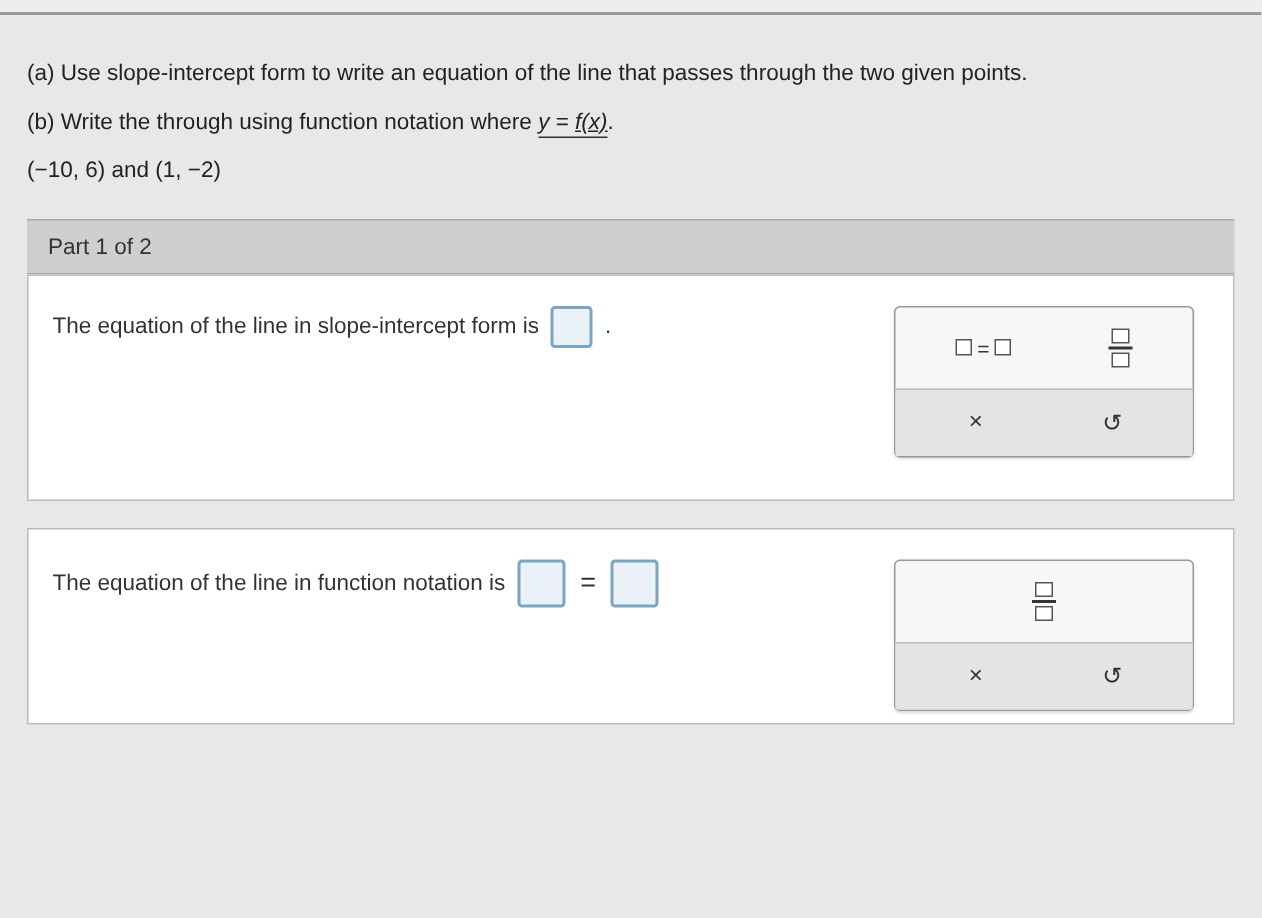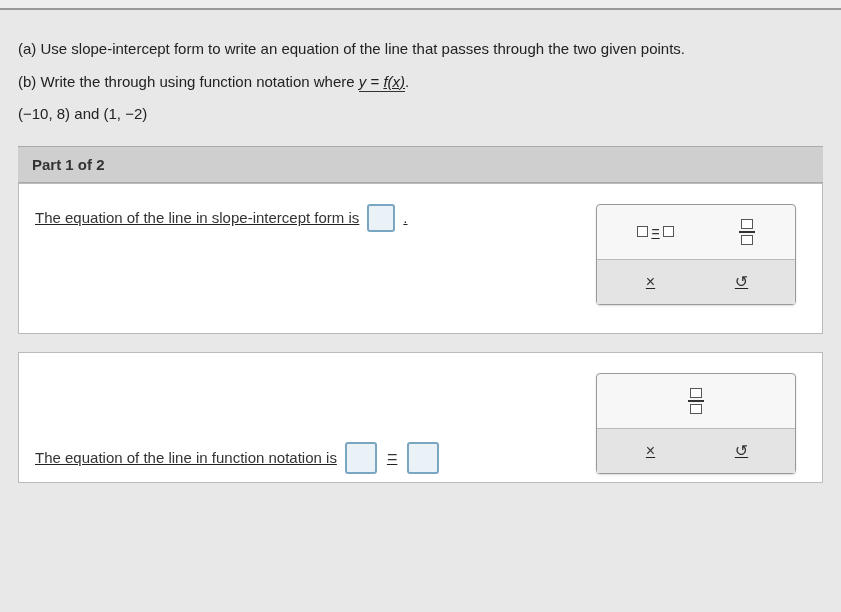--- a/index.html
+++ b/index.html
@@ -32,31 +32,29 @@
       font-size: 15px;
     }
     .part-header {
       background: #cfcfcf;
       border-top: 1px solid #aaa;
       border-bottom: 1px solid #aaa;
       padding: 9px 14px;
       font-size: 15px;
       color: #333;
       margin: 6px 18px 0 18px;
-      font-weight: bold;
     }
     .part-body {
       background: #fff;
       border: 1px solid #bbb;
       margin: 0 18px 18px 18px;
       padding: 20px 16px 28px 16px;
       display: flex;
       align-items: flex-start;
       gap: 20px;
-      text-decoration: underline;
     }
     .stmt {
       font-size: 15px;
       color: #333;
       display: flex;
       align-items: center;
       gap: 8px;
       white-space: nowrap;
     }
     .answer-box {
@@ -159,21 +157,21 @@
   <div class="top-border"></div>
 
   <div class="problem-text">
     <p>(a) Use slope-intercept form to write an equation of the line that passes through the two given points.</p>
     <p>
       <span>(b) Write the through using function notation where </span>
       <span class="under">
         <span class="italic">y</span><span> = </span><span class="func">f(x)</span></span><span>.</span>
     </p>
     <p class="points">
-      <span>(−10, 8)</span><span> and </span><span>(1, −2)</span>
+      <span>(−10, 6)</span><span> and </span><span>(1, −2)</span>
     </p>
   </div>
 
   <div class="part-header">Part 1 of 2</div>
   <div class="part-body">
     <div class="stmt">
       <span>The equation of the line in slope-intercept form is</span>
       <span class="answer-box"></span>
       <span>.</span>
     </div>
@@ -197,21 +195,21 @@
         <div class="ctrl-btn">
           <span>×</span>
         </div>
         <div class="ctrl-btn">
           <span>↺</span>
         </div>
       </div>
     </div>
   </div>
 
-  <div class="part-body" style="padding-bottom:8px;align-items:flex-end;">
+  <div class="part-body" style="padding-bottom:8px;">
     <div class="stmt">
       <span>The equation of the line in function notation is</span>
       <span class="answer-box big"></span>
       <span class="eq-sign">=</span>
       <span class="answer-box big"></span>
     </div>
 
     <div class="toolbox">
       <div class="toolbox-row tools">
         <div class="tool-btn">

